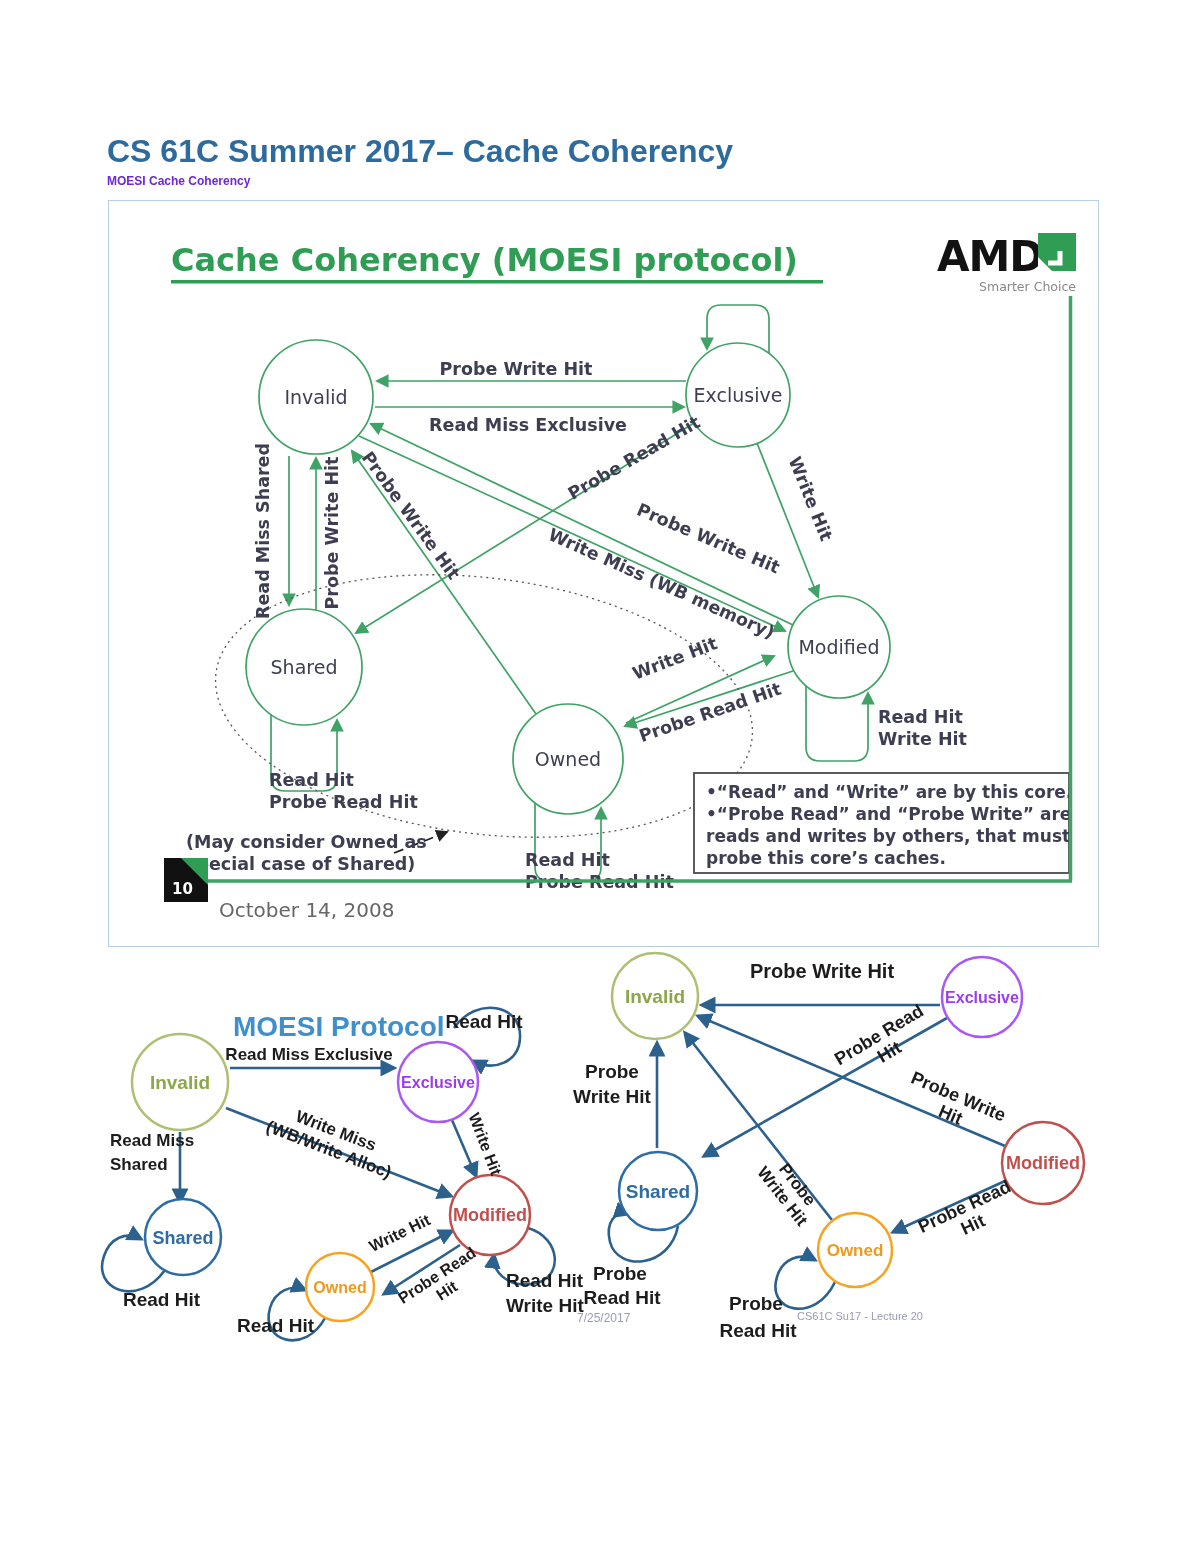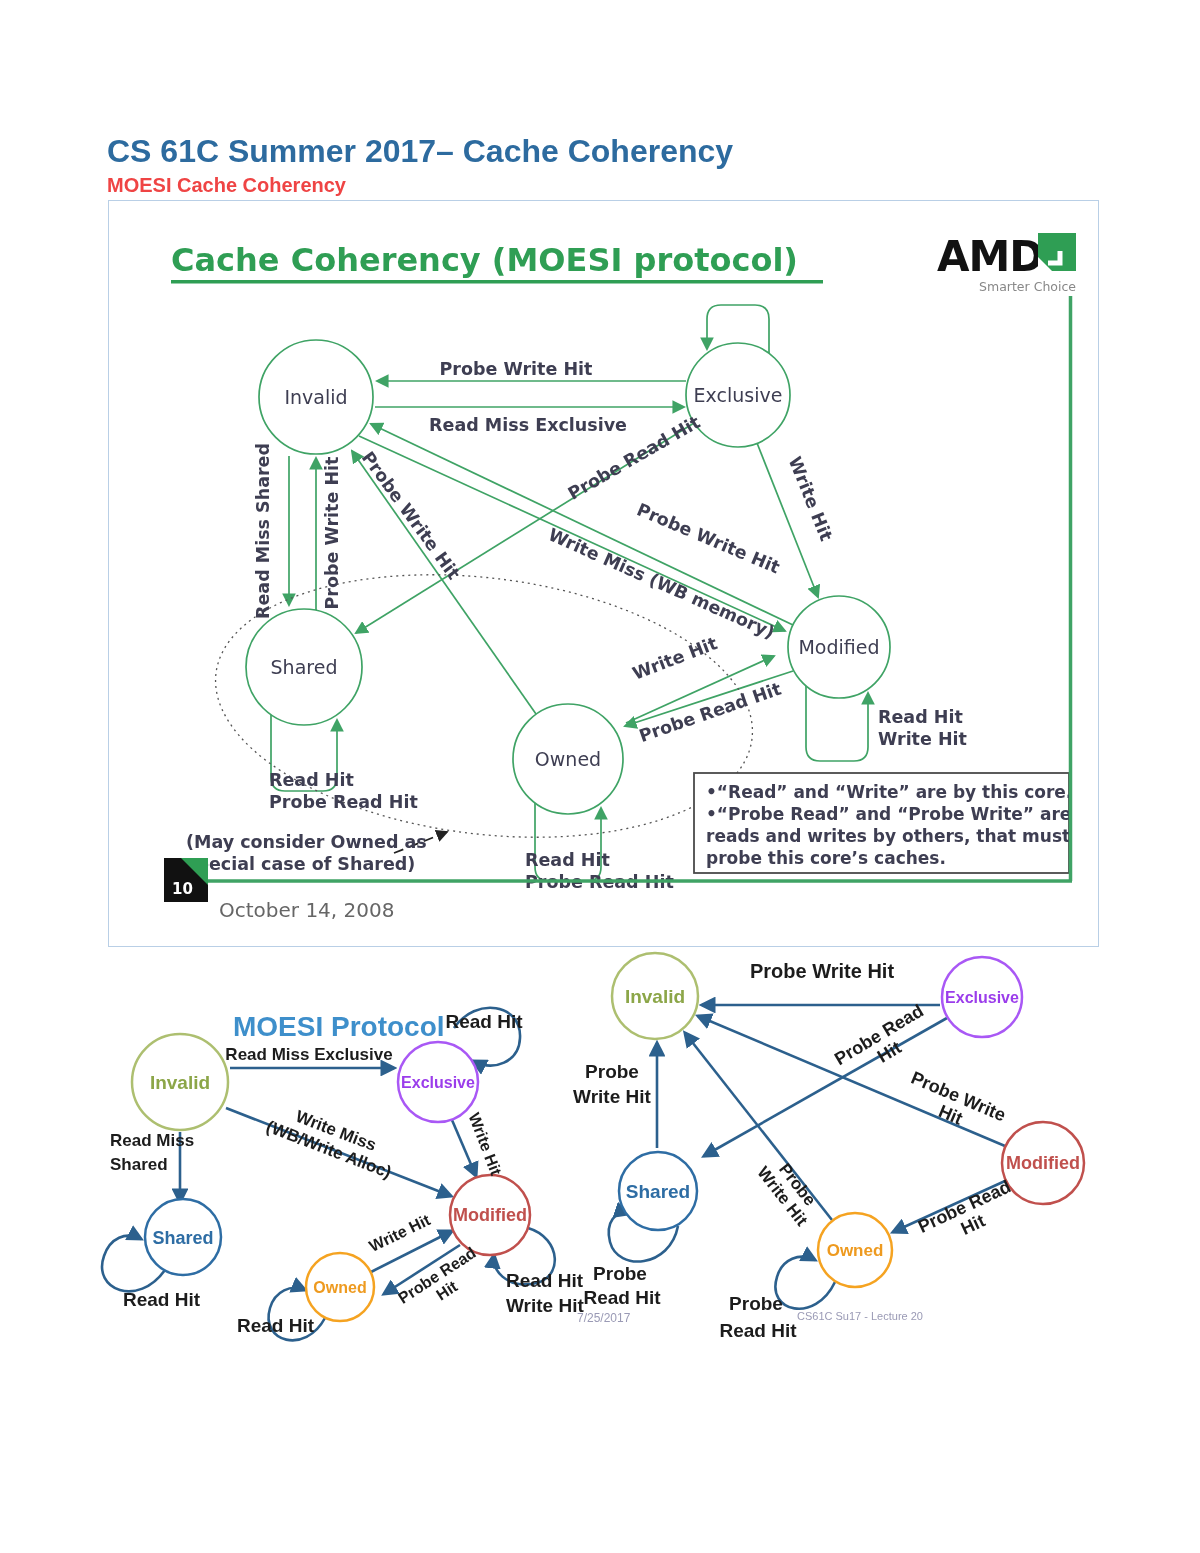--- a/index.html
+++ b/index.html
@@ -1,18 +1,18 @@
 <!DOCTYPE html>
 <html><head>
 <meta charset="utf-8">
 <style>
   html,body{margin:0;padding:0;background:#fff;}
   body{width:1200px;height:1553px;position:relative;font-family:"Liberation Sans",sans-serif;}
   .page-title{position:absolute;left:107px;top:133px;font-size:32px;font-weight:bold;color:#2D6B9F;}
-  .page-subtitle{position:absolute;left:107px;top:174px;font-size:20px;font-weight:bold;color:#ef4444;}
+  .page-subtitle{position:absolute;left:107px;top:174px;font-size:12px;font-weight:bold;color:#6d28d9;}
   .slide{position:absolute;left:108px;top:200px;width:989px;height:745px;border:1px solid #b9cfe6;background:#fff;}
   .slide svg{position:absolute;left:0;top:0;}
   .bottom-diagrams{position:absolute;left:90px;top:950px;width:1020px;height:410px;}
   svg text{font-family:"DejaVu Sans",sans-serif;}
   .bt text{font-family:"Liberation Sans",sans-serif;}
 </style>
 </head>
 <body>
 
 <div class="page-title">CS 61C Summer 2017– Cache Coherency</div>

